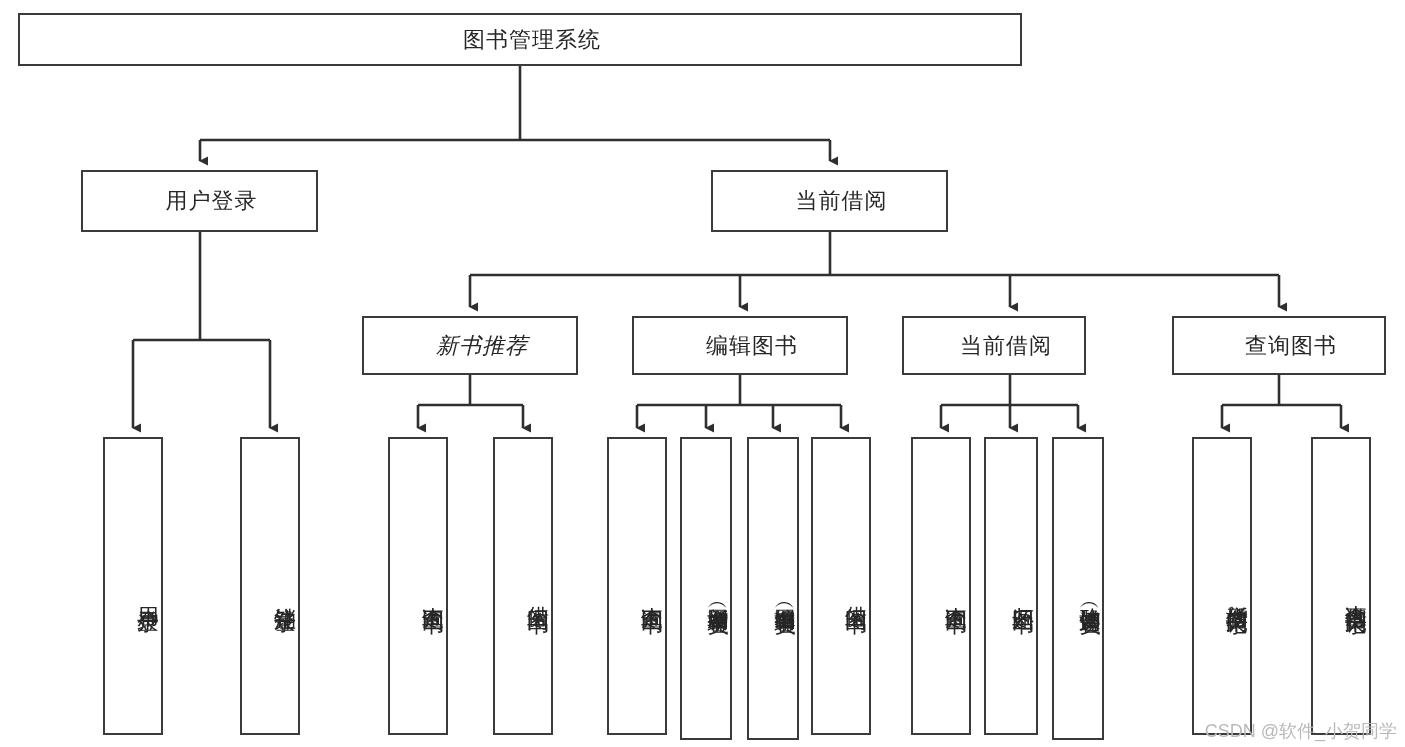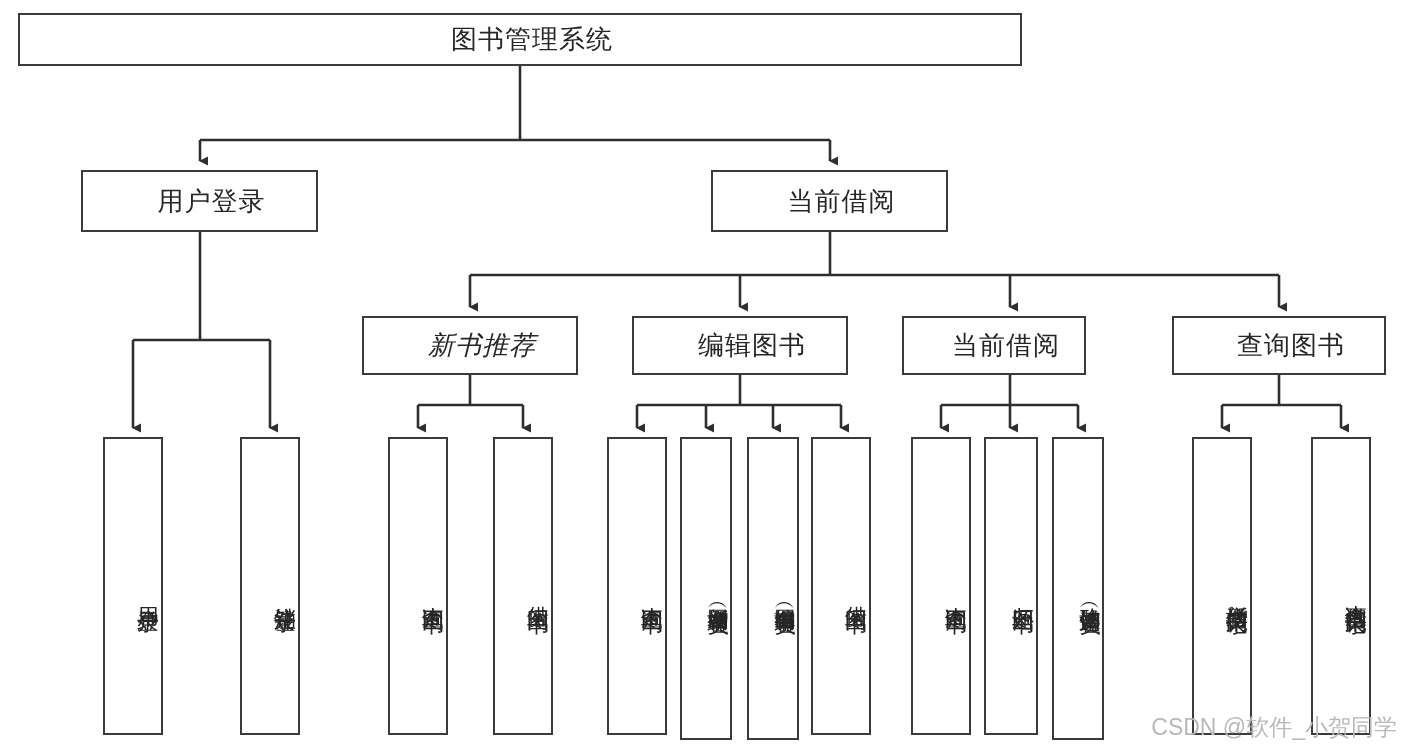--- a/index.html
+++ b/index.html
@@ -8,30 +8,30 @@
     width:1405px;height:747px;overflow:hidden;position:relative;
   }
   #diagram-root{position:relative;width:1405px;height:747px;background:#ffffff;}
   svg.wires{position:absolute;left:0;top:0;width:1405px;height:747px;}
   .node{
     position:absolute;box-sizing:border-box;
     background:#ffffff;border:2px solid #3b3b3b;
     display:flex;align-items:center;justify-content:center;
     color:#262626;
   }
-  .node.horiz{font-size:26px;letter-spacing:1px;padding-left:24px;}
+  .node.horiz{font-size:22px;letter-spacing:1px;padding-left:24px;}
   .node.vert{
     writing-mode:vertical-rl;text-orientation:upright;
     font-size:22px;line-height:1.18;letter-spacing:2px;
     padding-top:14px;align-items:flex-start;justify-content:center;
   }
   .node.vert.narrow{font-size:21px;letter-spacing:1px;}
   .watermark{
     position:absolute;right:8px;bottom:4px;
-    font-size:23px;color:#b9b9b9;white-space:nowrap;
+    font-size:18px;color:#b9b9b9;white-space:nowrap;
     pointer-events:none;
   }
 </style>
 </head>
 <body>
 
 <div id="diagram-root">
 
   <svg class="wires" viewBox="0 0 1405 747" xmlns="http://www.w3.org/2000/svg">
     <defs>

